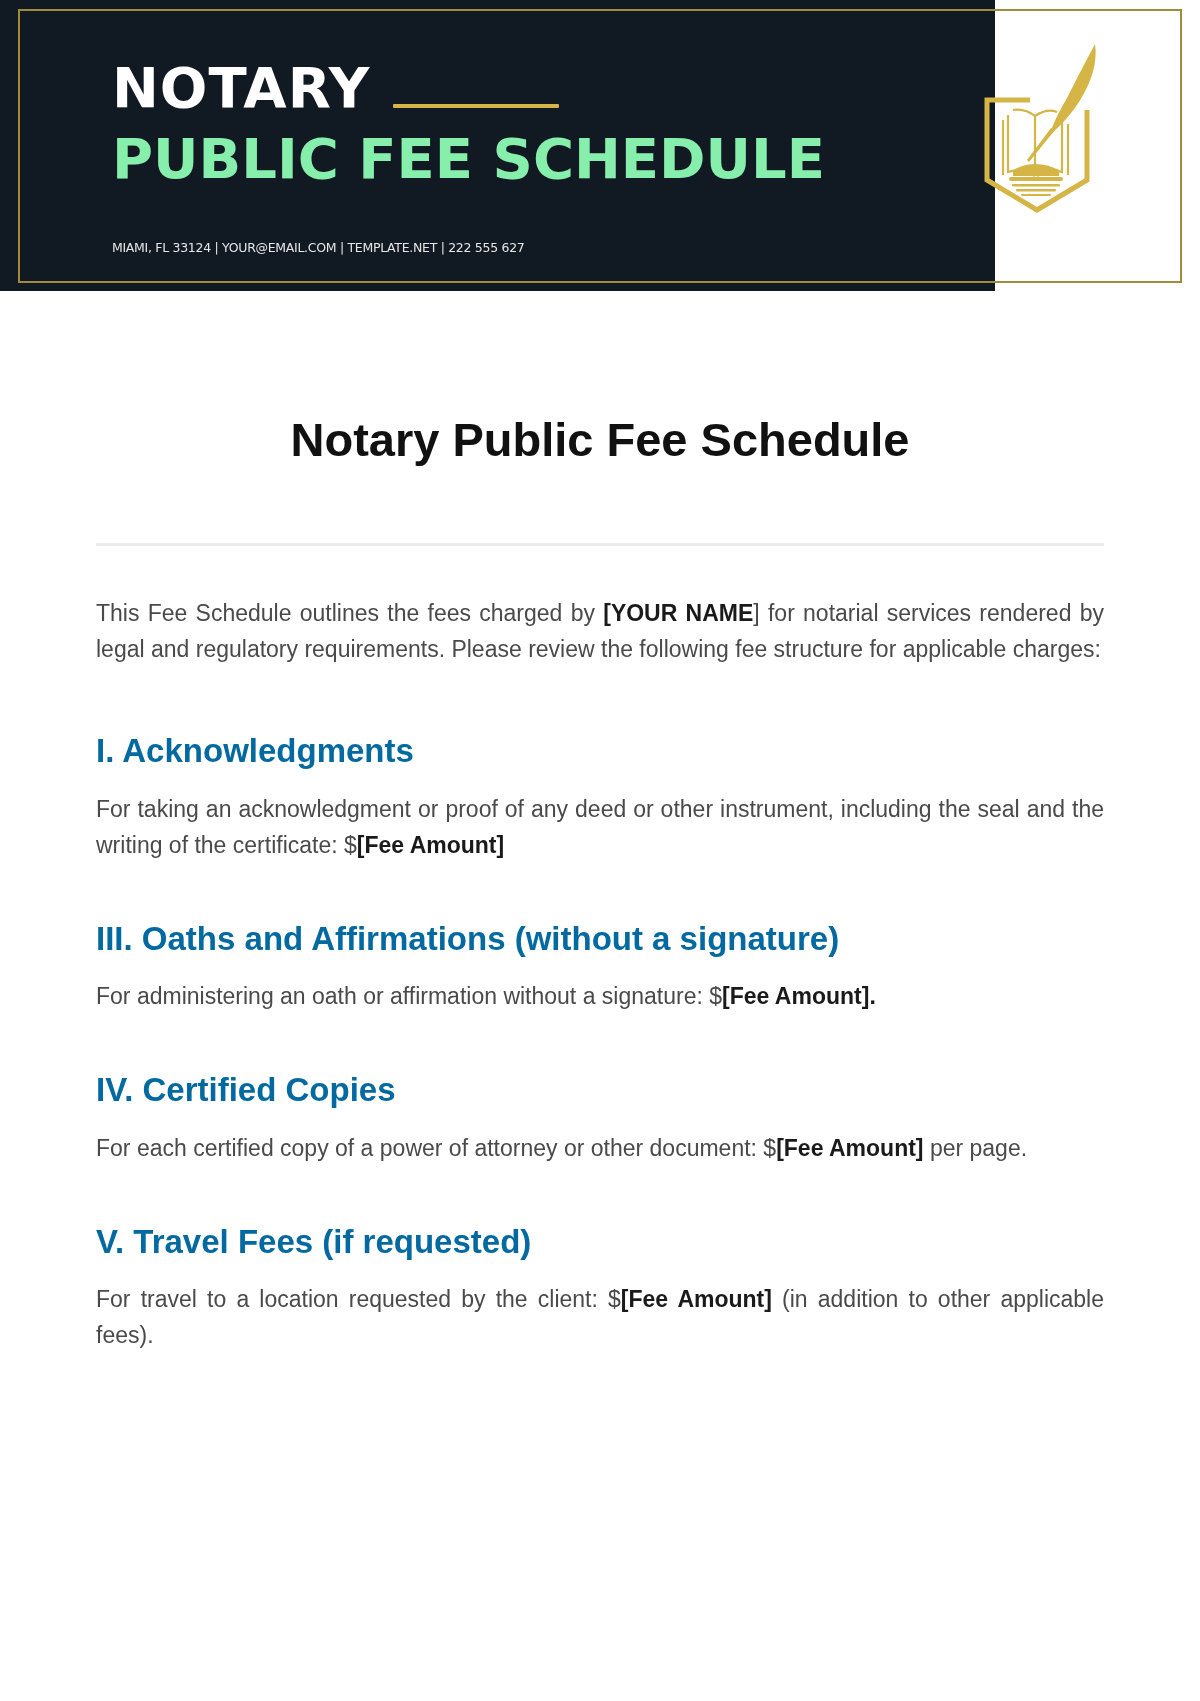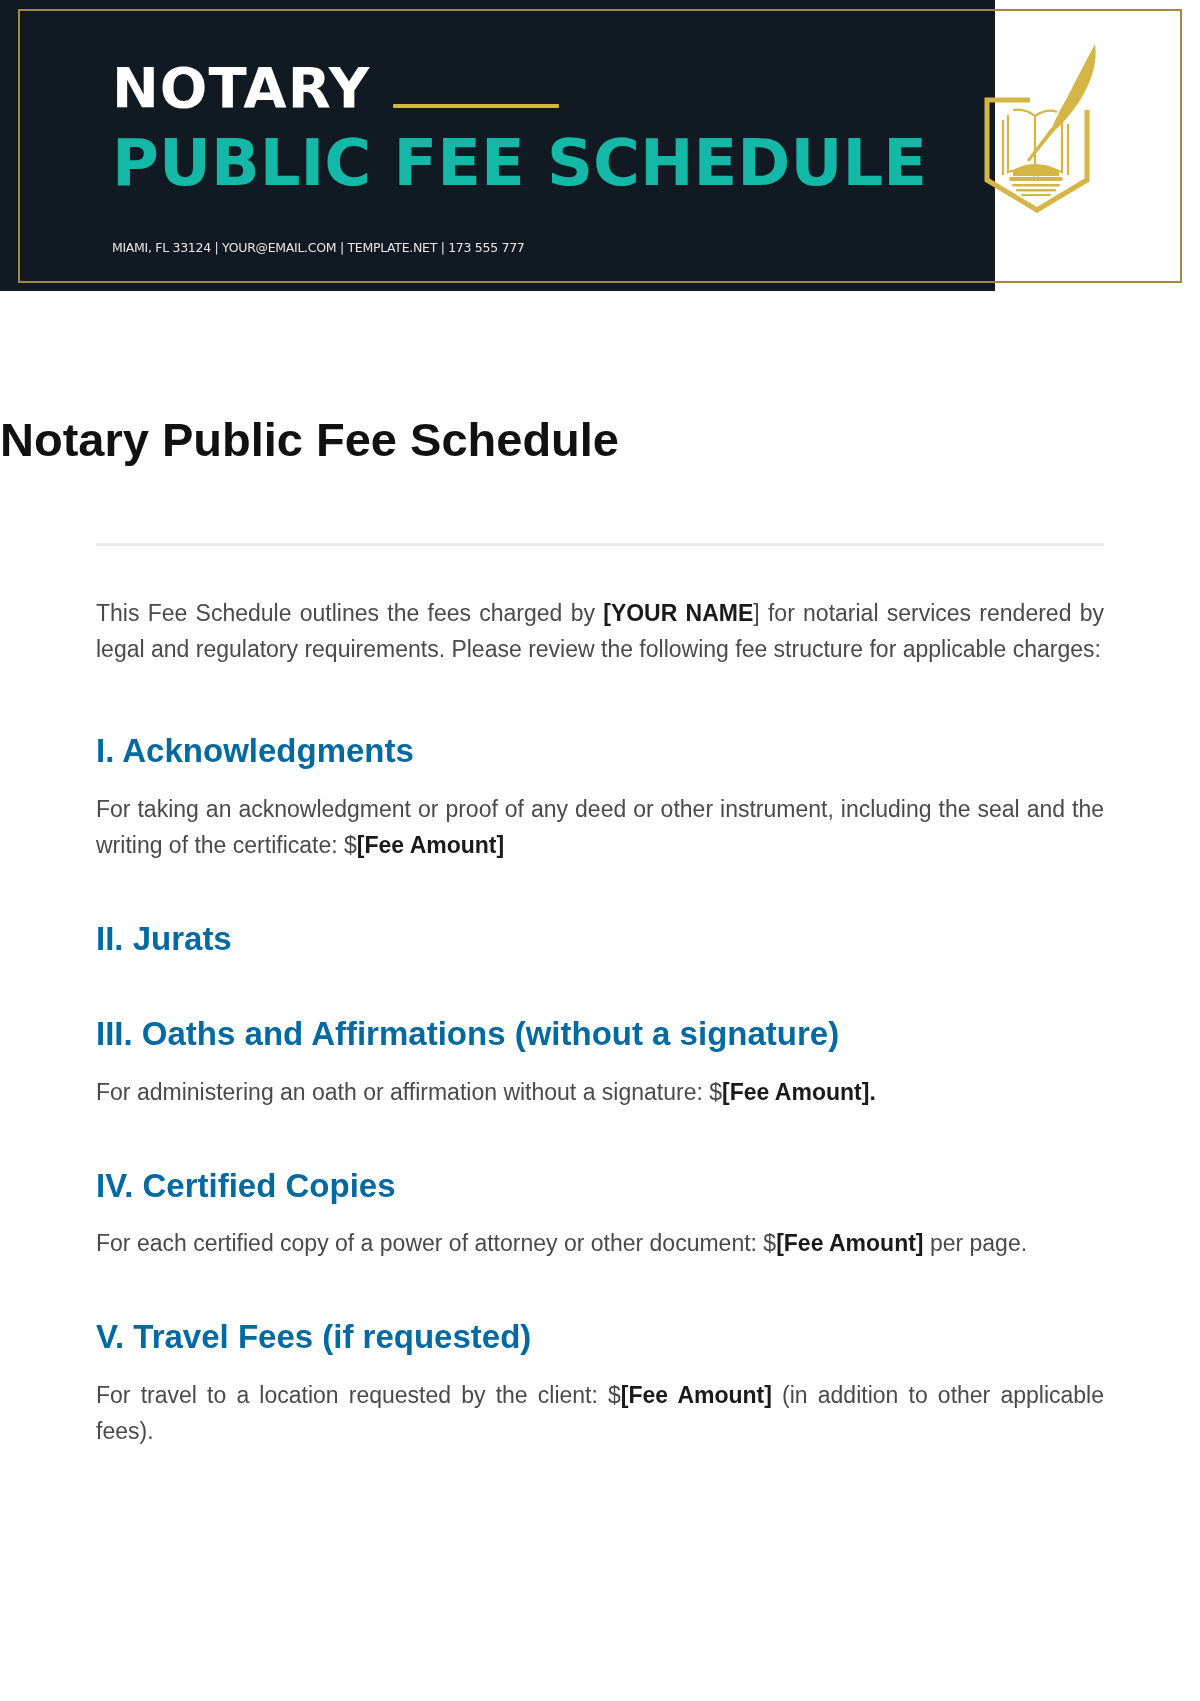--- a/index.html
+++ b/index.html
@@ -19,34 +19,34 @@
       font-family: "DejaVu Sans", sans-serif; font-weight: bold;
       font-size: 56px; letter-spacing: 1px; color: #ffffff; line-height: 1;
     }
     .brand-rule {
       position: absolute; left: 393px; top: 104px; width: 166px; height: 4px;
       background: #d4b546; border-radius: 1px;
     }
     .brand-line2 {
       position: absolute; left: 112px; top: 131px;
       font-family: "DejaVu Sans", sans-serif; font-weight: bold;
-      font-size: 64px; letter-spacing: 0px; color: #14b8a6; line-height: 1;
+      font-size: 56px; letter-spacing: 0px; color: #86efac; line-height: 1;
       white-space: nowrap;
     }
     .contact-line {
       position: absolute; left: 112px; top: 240px;
       font-family: "DejaVu Sans", sans-serif;
       font-size: 12.5px; color: #e6e6e6; letter-spacing: -0.3px; white-space: nowrap;
     }
     .logo {
       position: absolute; left: 975px; top: 40px; width: 130px; height: 185px;
     }
 
     .doc-title {
-      position: absolute; left: 0; top: 414px; width: 1200px; text-align: left;
+      position: absolute; left: 0; top: 414px; width: 1200px; text-align: center;
       font-family: "Liberation Sans", sans-serif; font-weight: bold;
       font-size: 47px; color: #111111; line-height: 1.1;
     }
     .divider {
       position: absolute; left: 96px; top: 543px; width: 1008px; height: 3px;
       background: #ebebeb;
     }
     .content {
       position: absolute; left: 96px; top: 595px; width: 1008px;
     }
@@ -64,21 +64,21 @@
     .section { margin-bottom: 56px; }
   </style>
 </head>
 <body>
 
 <header class="header">
   <div class="header-frame"></div>
   <div class="brand-line1">NOTARY</div>
   <div class="brand-rule"></div>
   <div class="brand-line2">PUBLIC FEE SCHEDULE</div>
-  <div class="contact-line">MIAMI, FL 33124 | YOUR@EMAIL.COM | TEMPLATE.NET | 173 555 777</div>
+  <div class="contact-line">MIAMI, FL 33124 | YOUR@EMAIL.COM | TEMPLATE.NET | 222 555 627</div>
 
   <div class="logo">
     <svg width="130" height="185" viewBox="0 0 130 185" xmlns="http://www.w3.org/2000/svg">
       <g fill="none" stroke="#d4b546" stroke-width="5" stroke-linejoin="miter">
 
         <path d="M 55 60 L 12 60 L 12 140 L 62 170 L 112 140 L 112 70"></path>
       </g>
 
       <g fill="none" stroke="#d4b546" stroke-width="2.2">
         <path d="M 28 80 L 28 135"></path>
@@ -110,21 +110,20 @@
 
 <main class="content">
   <p class="para intro"><span>This Fee Schedule outlines the fees charged by </span><b>[YOUR NAME</b><span>] for notarial services rendered by legal and regulatory requirements. Please review the following fee structure for applicable charges:</span></p>
 
   <section class="section">
     <h2 class="section-heading">I. Acknowledgments</h2>
     <p class="para"><span>For taking an acknowledgment or proof of any deed or other instrument, including the seal and the writing of the certificate: $</span><b>[Fee Amount]</b><span></span></p>
   </section>
 
   <section class="section">
-    <h2 class="section-heading">II. Jurats</h2>
   </section>
 
   <section class="section">
     <h2 class="section-heading">III. Oaths and Affirmations (without a signature)</h2>
     <p class="para"><span>For administering an oath or affirmation without a signature: $</span><b>[Fee Amount].</b><span></span></p>
   </section>
 
   <section class="section">
     <h2 class="section-heading">IV. Certified Copies</h2>
     <p class="para"><span>For each certified copy of a power of attorney or other document: $</span><b>[Fee Amount]</b><span> per page.</span></p>

